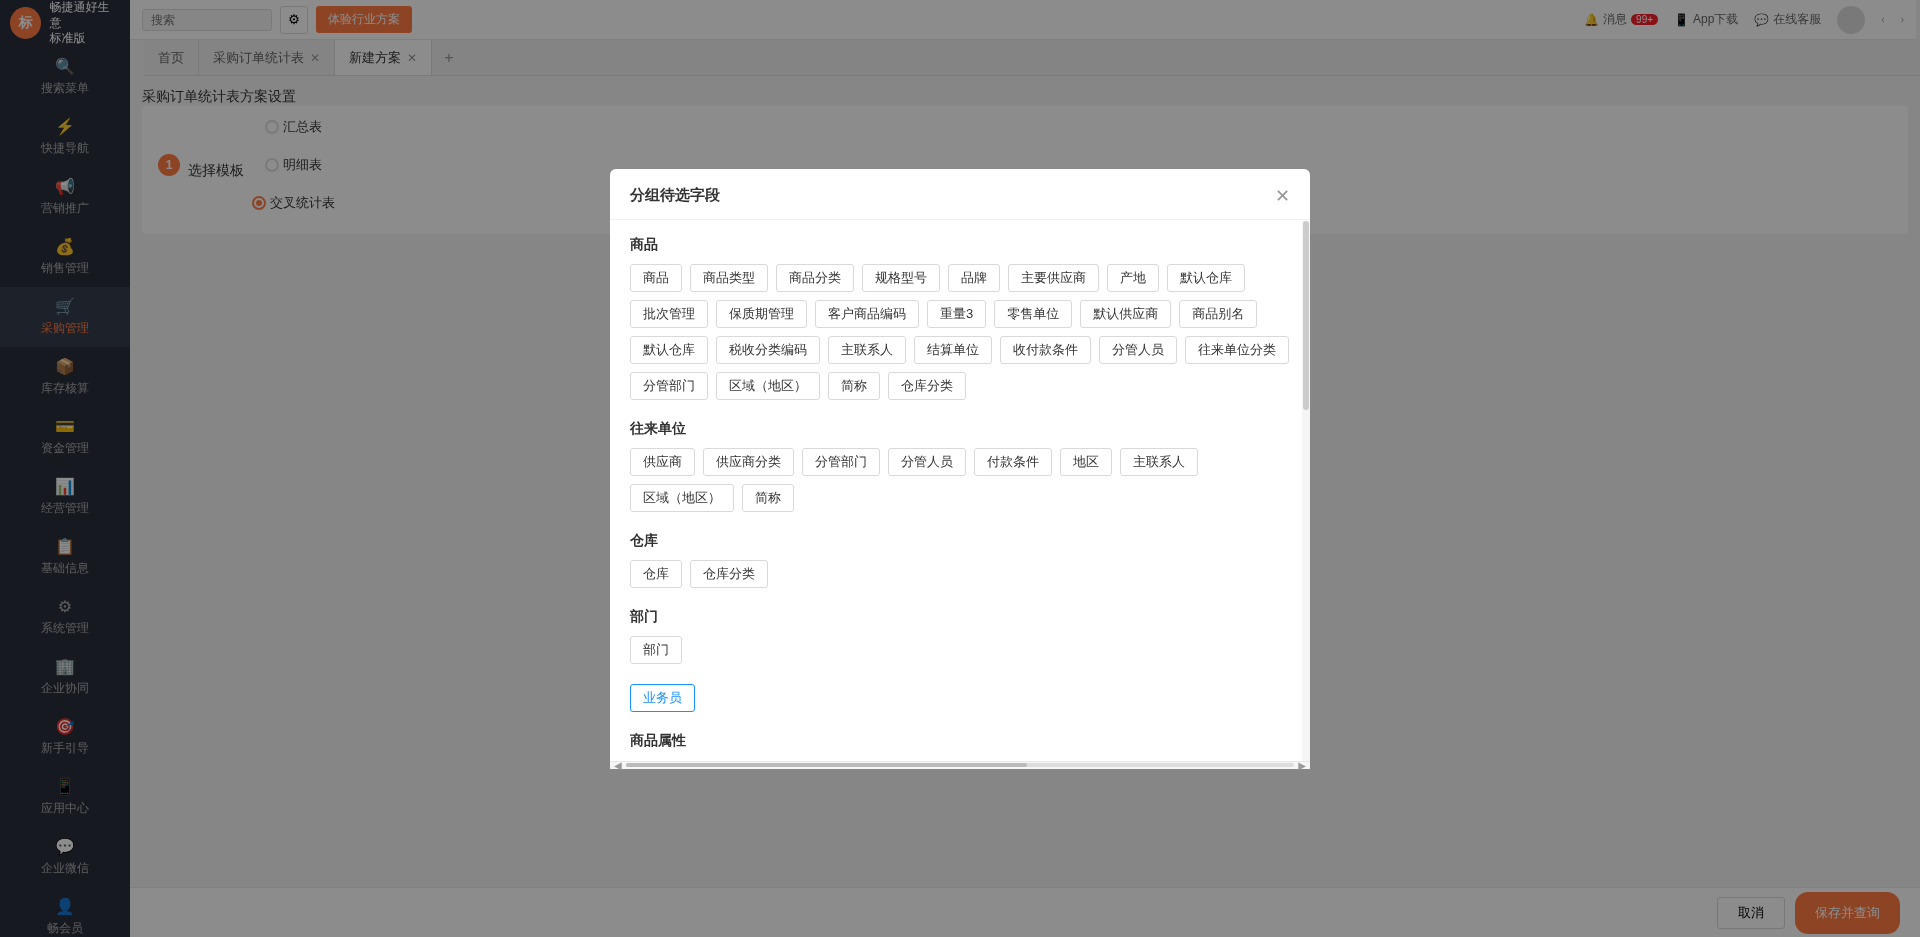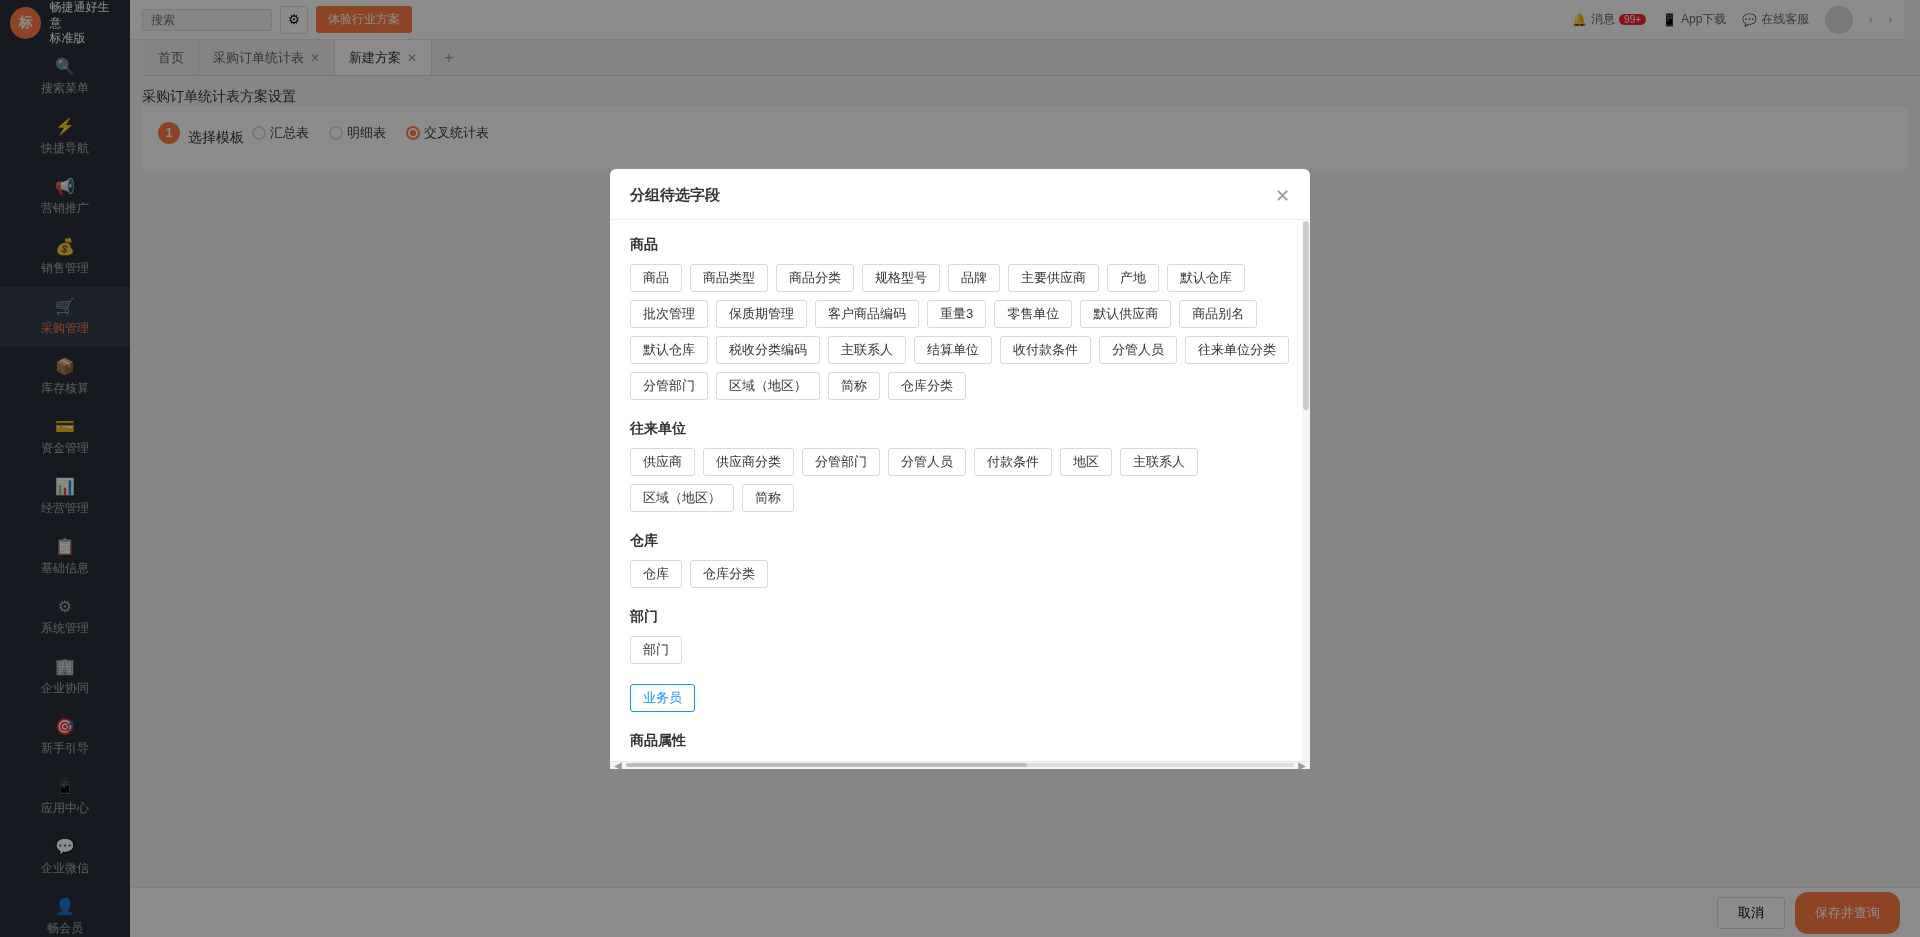--- a/index.html
+++ b/index.html
@@ -7,21 +7,21 @@
 
     
     .top-bar {
       height: 40px;
       background: #fff;
       border-bottom: 1px solid #e8e8e8;
       display: flex;
       align-items: center;
       padding: 0 12px;
       position: fixed;
-      top: 0; left: 130px; right: 16px;
+      top: 0; left: 130px; right: 4px;
       z-index: 100;
     }
     .top-bar-left { display: flex; align-items: center; gap: 8px; flex: 1; }
     .search-box { display: flex; align-items: center; background: #f5f5f5; border: 1px solid #ddd; border-radius: 3px; padding: 3px 8px; width: 130px; }
     .search-box input { border: none; background: transparent; outline: none; font-size: 12px; width: 100%; }
     .gear-btn { width: 28px; height: 28px; border: 1px solid #ddd; border-radius: 3px; display: flex; align-items: center; justify-content: center; cursor: pointer; background: #fff; }
     .experience-btn { background: #ff7c44; color: #fff; border: none; border-radius: 3px; padding: 5px 12px; cursor: pointer; font-size: 12px; }
     .top-bar-right { display: flex; align-items: center; gap: 16px; }
     .top-bar-right-item { display: flex; align-items: center; gap: 4px; font-size: 12px; color: #666; cursor: pointer; }
     .badge { background: #f5222d; color: #fff; border-radius: 8px; padding: 0 5px; font-size: 10px; min-width: 16px; text-align: center; }
@@ -71,21 +71,21 @@
     }
 
     
     .page-title { font-size: 14px; color: #333; margin-bottom: 0; }
 
     
     .step-section { background: #fff; border-radius: 4px; padding: 12px 16px; margin-bottom: 10px; }
     .step-header { display: flex; align-items: center; gap: 8px; margin-bottom: 10px; }
     .step-num { width: 22px; height: 22px; background: #ff7c44; border-radius: 50%; color: #fff; display: flex; align-items: center; justify-content: center; font-size: 12px; font-weight: bold; }
     .step-title { font-size: 14px; font-weight: 500; margin-top: 11px; }
-    .radio-group { display: flex; gap: 20px; align-items: center; font-size: 13px; }
+    .radio-group { display: flex; gap: 20px; align-items: center; font-size: 13px; flex-direction: column; }
     .radio-item { display: flex; align-items: center; gap: 4px; cursor: pointer; }
     .radio-circle { width: 14px; height: 14px; border-radius: 50%; border: 2px solid #ddd; }
     .radio-circle.active { border-color: #ff7c44; background: #fff; position: relative; }
     .radio-circle.active::after { content: ''; position: absolute; top: 2px; left: 2px; width: 6px; height: 6px; border-radius: 50%; background: #ff7c44; }
 
     
     .overlay {
       position: fixed; top: 0; left: 0; right: 0; bottom: 0;
       background: rgba(0,0,0,0.45);
       z-index: 500;

